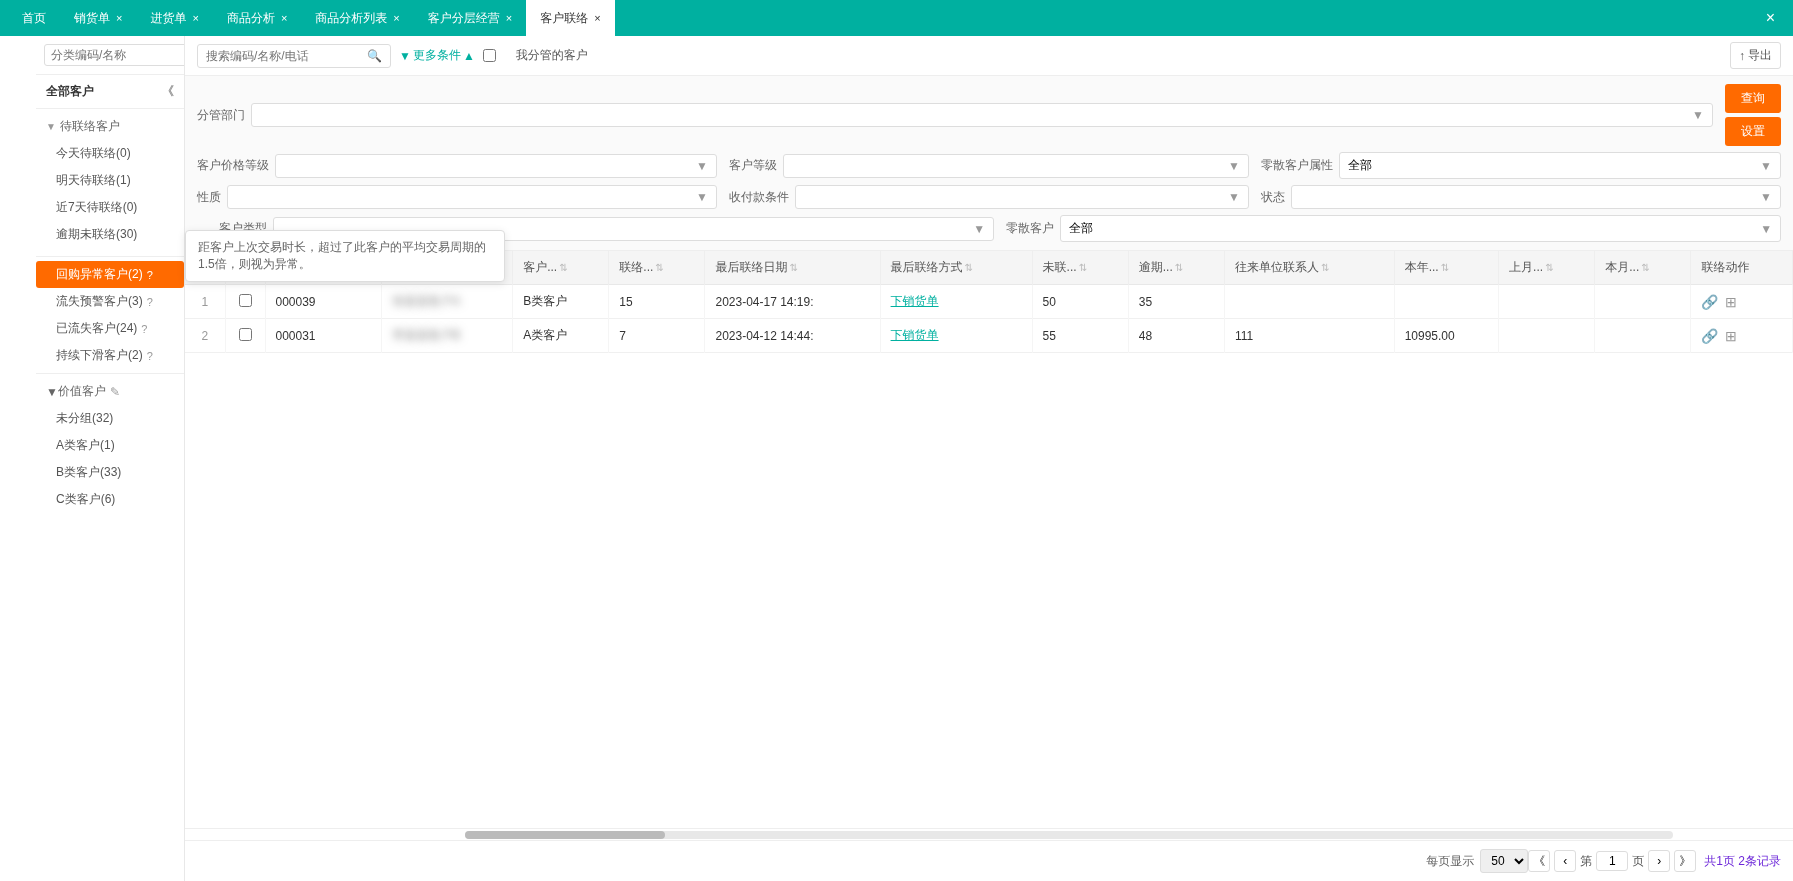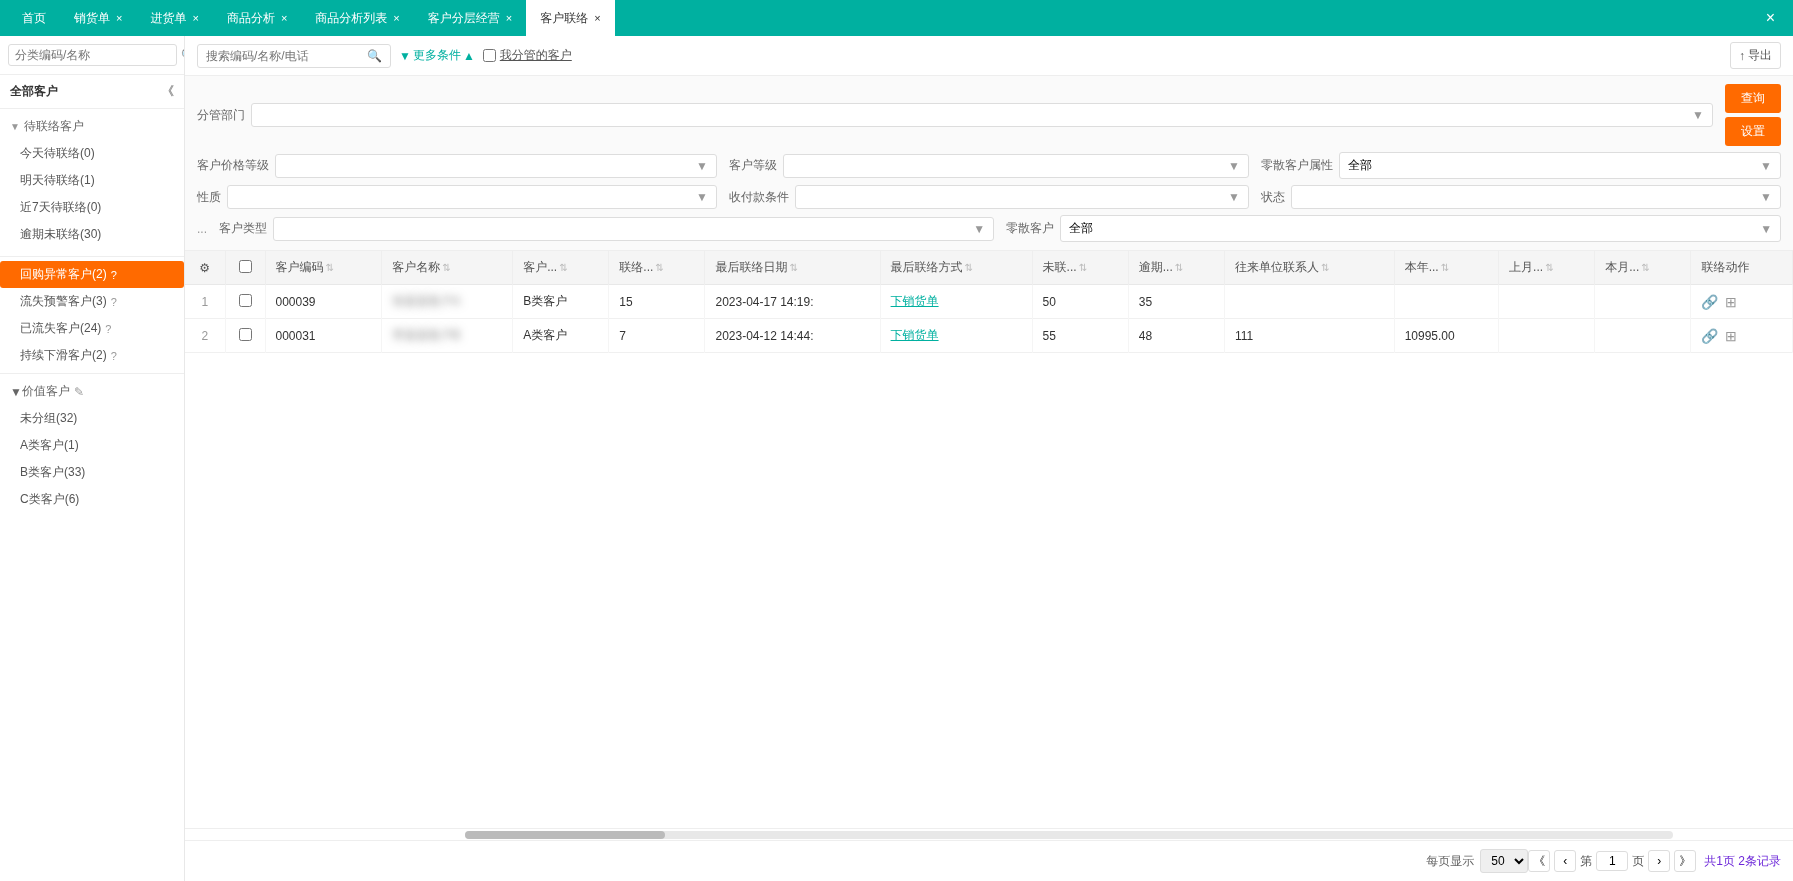--- a/index.html
+++ b/index.html
@@ -25,21 +25,21 @@
     }
 
     
     .main-layout {
       display: flex; height: calc(881px - 36px);
     }
 
     
     .left-sidebar {
       width: 185px; background: white; border-right: 1px solid #e8e8e8;
-      display: flex; flex-direction: column; overflow: hidden;
+      display: flex; flex-direction: column; overflow: hidden; padding-left: 36px;
     }
     .sidebar-search {
       display: flex; align-items: center; padding: 8px; border-bottom: 1px solid #eee;
     }
     .sidebar-search input {
       flex: 1; border: 1px solid #ddd; border-radius: 3px; padding: 3px 6px;
       font-size: 12px; outline: none;
     }
     .sidebar-search .search-icon {
       margin-left: 4px; color: #999; cursor: pointer;
@@ -89,21 +89,21 @@
       padding: 4px 8px; width: 194px;
     }
     .filter-search-input input {
       border: none; outline: none; font-size: 12px; flex: 1;
     }
     .filter-search-input .s-icon { color: #999; }
     .more-conditions {
       display: flex; align-items: center; color: #00b0a0; cursor: pointer; gap: 2px;
     }
     .my-customers {
-      display: flex; align-items: center; gap: 4px; color: #555; cursor: pointer; text-decoration: underline;
+      display: flex; align-items: center; gap: 20px; color: #555; cursor: pointer;
     }
     .my-customers input[type=checkbox] { cursor: pointer; }
     .export-btn {
       margin-left: auto; display: flex; align-items: center; gap: 3px;
       color: #555; cursor: pointer; border: 1px solid #ddd; border-radius: 3px;
       padding: 4px 8px; background: white;
     }
 
     
     .advanced-filters {
@@ -299,20 +299,23 @@
       <span>A类客户(1)</span>
     </div>
     <div class="sidebar-item">
       <span>B类客户(33)</span>
     </div>
     <div class="sidebar-item">
       <span>C类客户(6)</span>
     </div>
   </div>
 
+  <div class="tooltip-box">
+    <span>距客户上次交易时长，超过了此客户的平均交易周期的1.5倍，则视为异常。</span>
+  </div>
 
   <div class="right-content">
 
     <div class="filter-bar">
       <div class="filter-search-input">
         <input type="text" placeholder="搜索编码/名称/电话" style="">
         <span class="s-icon">🔍</span>
       </div>
       <div class="more-conditions">
         <span>▼</span>

